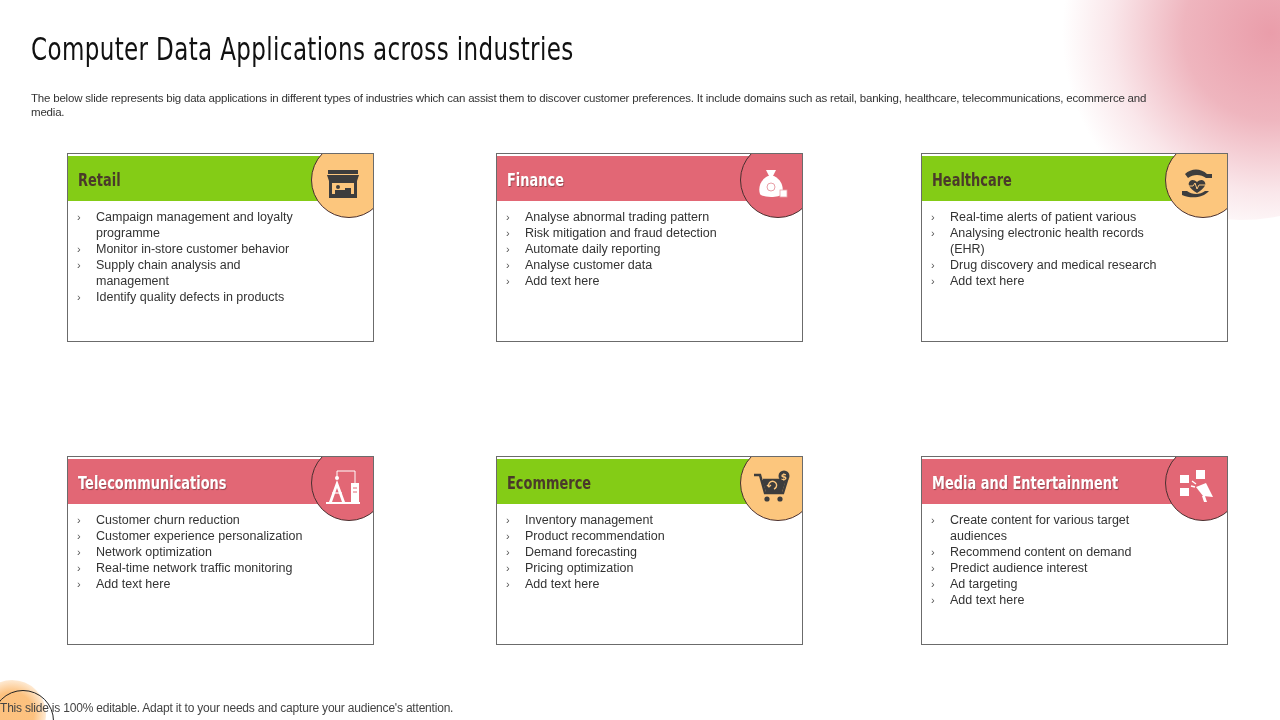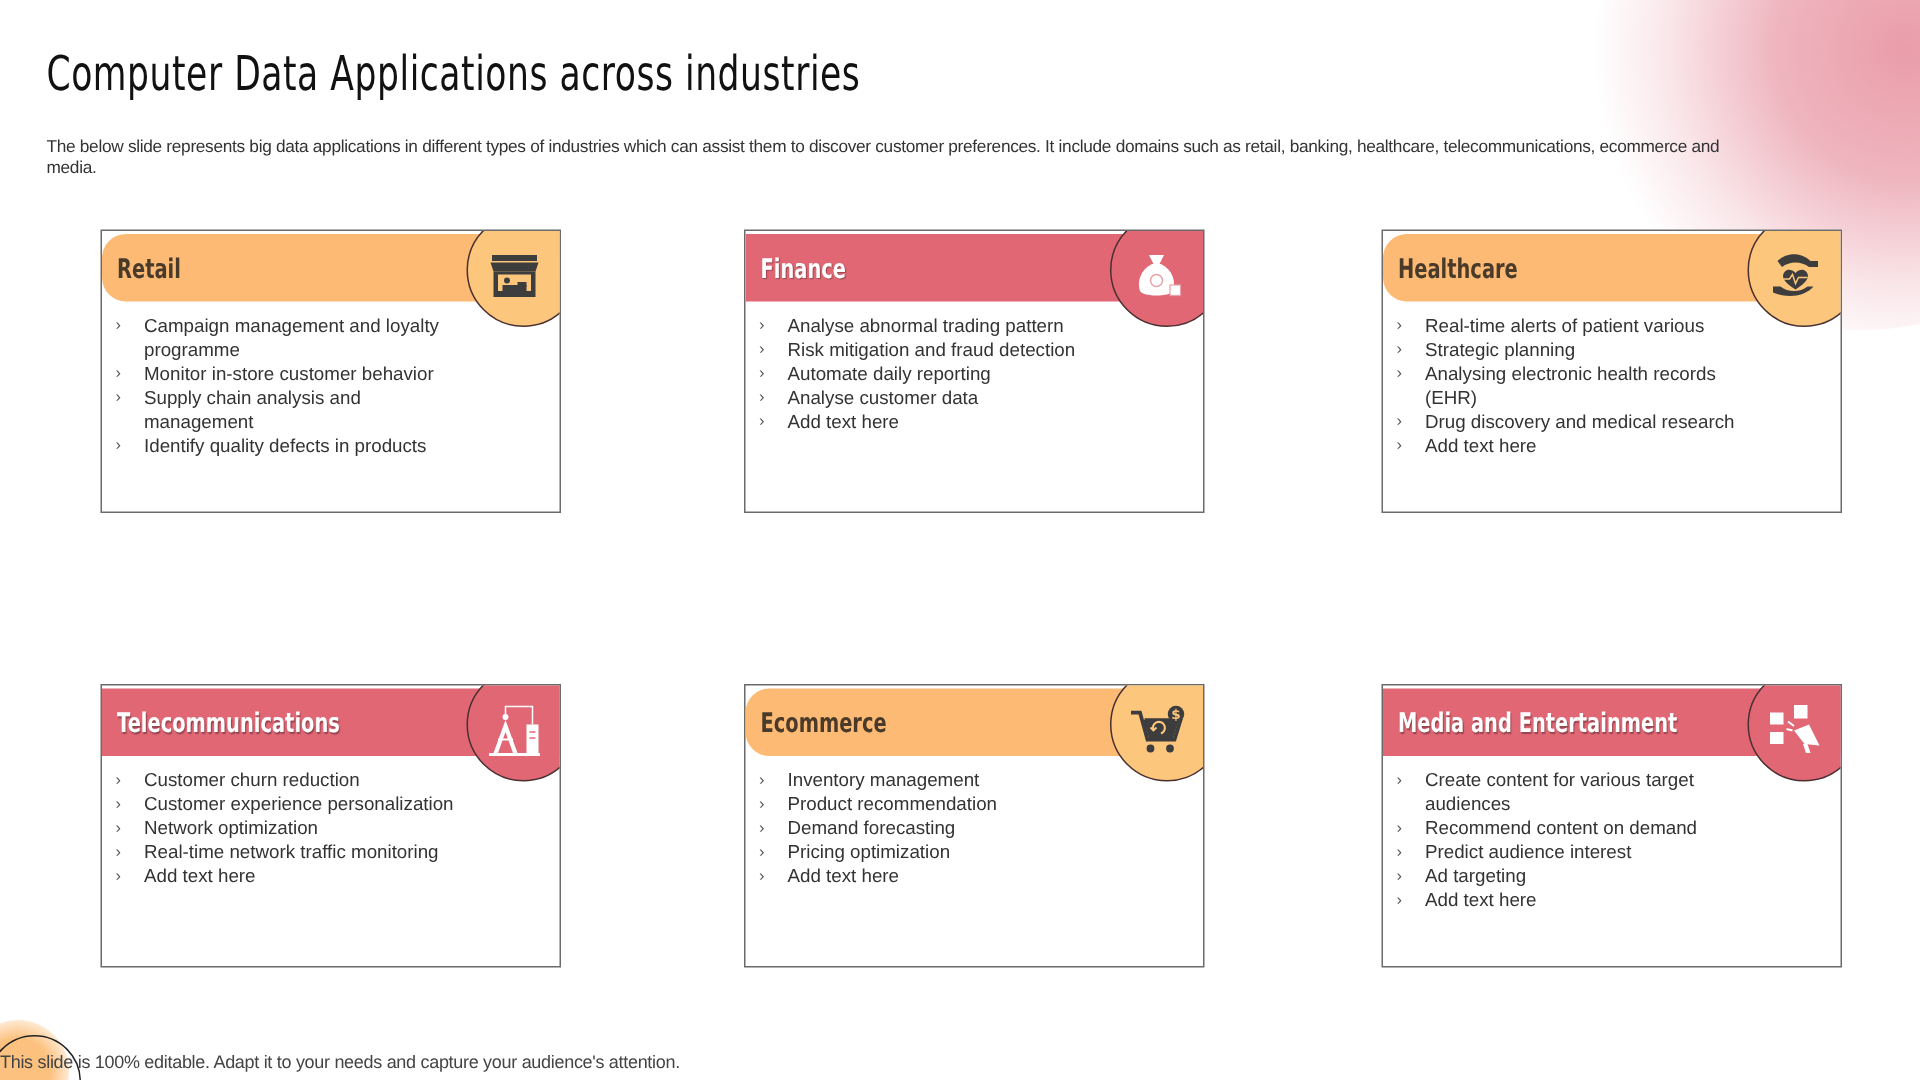--- a/index.html
+++ b/index.html
@@ -33,21 +33,21 @@
       font-size: 11.5px; line-height: 14px; color: #333; letter-spacing: -0.2px;
     }
 
     .card {
       position: absolute; width: 307px; height: 189px;
       border: 1px solid #6b6b6b; background: #fff; overflow: hidden;
     }
     .card-header {
       position: absolute; left: 0; top: 2px; width: 100%; height: 45px;
     }
-    .card.orange .card-header { background: #fdba74; border-radius: 16px; }
+    .card.orange .card-header { background: #84cc16; }
     .card.red .card-header { background: #e26775; text-decoration: underline; }
     .card-title {
       position: absolute; left: 10px; top: 13px;
       font-family: "DejaVu Sans", sans-serif; font-weight: bold;
       font-size: 18px; white-space: nowrap;
       transform: scaleX(0.72); transform-origin: left top;
     }
     .card.orange .card-title { color: #4a3a2a; }
     .card.red .card-title { color: #ffffff; text-shadow: 1px 1px 1px rgba(0,0,0,0.35); }
 
@@ -139,21 +139,20 @@
   <div class="badge">
     <svg width="36" height="34" viewBox="0 0 36 34">
       <path d="M6 7 c6 -6 16 -6 22 0 h5 v4 h-6 c-5 -4 -13 -4 -18 0 z" fill="#3d3d3d"></path>
       <path d="M18 26 c-8 -5 -10 -9 -7 -12 c2 -2 5 -1 7 1 c2 -2 5 -3 7 -1 c3 3 1 7 -7 12 z" fill="#3d3d3d"></path>
       <polyline points="10,19 14,19 16,16 18,22 20,18 26,18" fill="none" stroke="#fcc67d" stroke-width="1"></polyline>
       <path d="M3 24 h5 c5 4 13 4 18 0 h4 c-6 7 -18 8 -27 4 z" fill="#3d3d3d"></path>
     </svg>
   </div>
   <ul class="card-list wide">
     <li>Real-time alerts of patient various</li>
-    <li>Strategic planning</li>
     <li>Analysing electronic health records (EHR)</li>
     <li>Drug discovery and medical research</li>
     <li>Add text here</li>
   </ul>
 </div>
 
 <div class="card red" style="left:67px; top:456px;">
   <div class="card-header">
     <span class="card-title">Telecommunications</span>
   </div>

